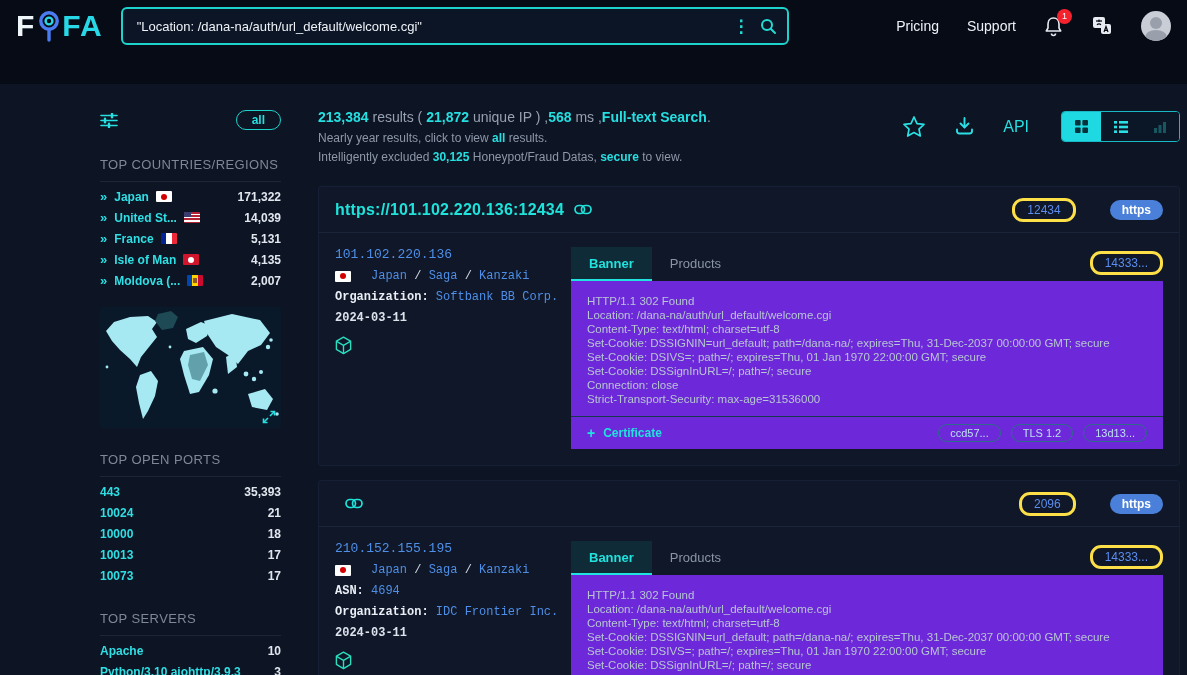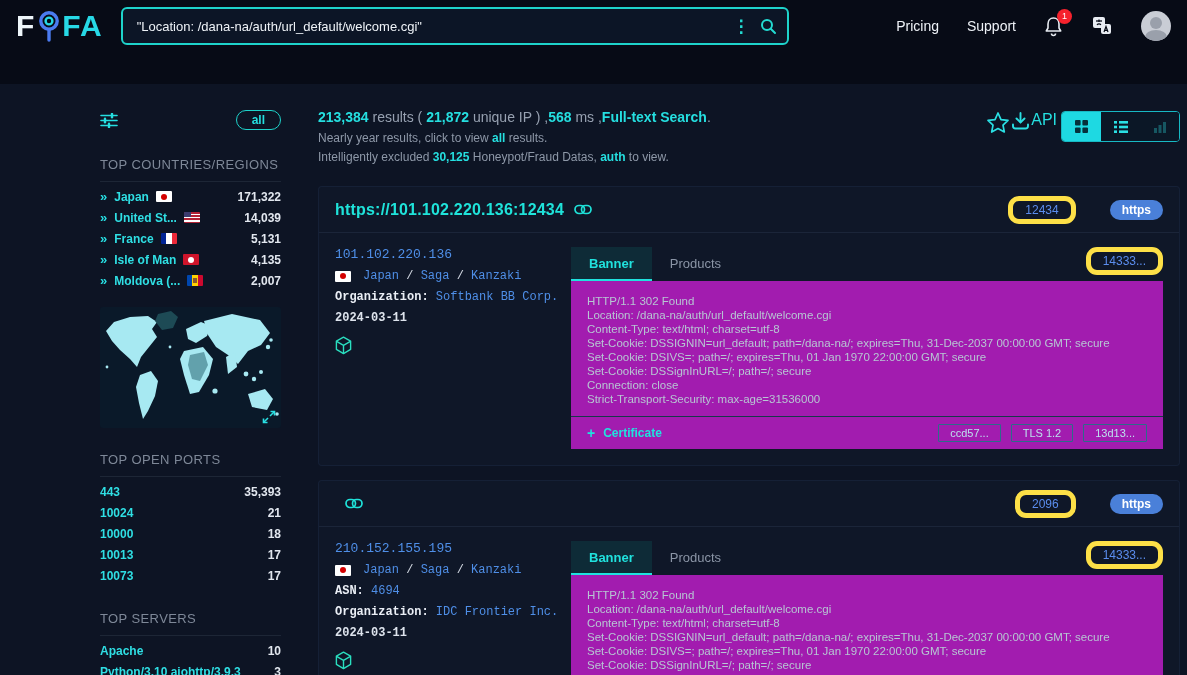--- a/index.html
+++ b/index.html
@@ -70,60 +70,60 @@
   .map-box { margin-top:16px; width:181px; height:121px; background:#0a1929; border-radius:3px; position:relative; }
   .map-expand { position:absolute; right:5px; bottom:4px; cursor:pointer; display:flex; }
 
   
   .stats-row { margin-top:25px; display:flex; justify-content:space-between; align-items:flex-start; }
   .stats-l1 { font-size:14px; color:#97a1b1; }
   .stats-l1 .num { color:#25dfe0; font-weight:bold; }
   .stats-l1 .ft  { color:#25dfe0; font-weight:bold; cursor:pointer; }
   .stats-sub { font-size:12px; color:#8e98a8; margin-top:6px; }
   .stats-sub .cy { color:#25dfe0; font-weight:bold; cursor:pointer; }
-  .actions { display:flex; align-items:flex-start; gap:0; margin-top:2px; }
+  .actions { display:flex; align-items:center; gap:28px; margin-top:2px; }
   .api-label { color:#25dfe0; font-size:16px; cursor:pointer; }
   .icon-btn { cursor:pointer; display:flex; }
   .toggle-group { display:flex; border:1px solid #17b9c4; border-radius:4px; overflow:hidden; margin-left:4px; }
   .toggle-seg { width:39px; height:29px; display:flex; align-items:center; justify-content:center; background:#0b1726; cursor:pointer; }
   .toggle-seg.active { background:#1ed9e2; }
 
   
   .cards { margin-top:22px; display:flex; flex-direction:column; gap:14px; }
   .card { background:#0f1728; border-radius:4px; border:1px solid rgba(40,60,95,.25); }
   .card-head { height:46px; display:flex; align-items:center; padding:0 16px; border-bottom:1px solid #1b2539; }
   .card-url { color:#1fe3da; font-size:16px; font-weight:bold; letter-spacing:.2px; cursor:pointer; }
   .link-ic { margin-left:10px; display:flex; cursor:pointer; }
   .head-pills { margin-left:auto; display:flex; align-items:center; gap:10px; }
-  .pill-ob { border:5px solid #fde047; color:#5b8dee; border-radius:11px; padding:2px 12px; font-size:12px; cursor:pointer; }
+  .pill-ob { border:3px solid #fde047; color:#5b8dee; border-radius:11px; padding:2px 12px; font-size:12px; cursor:pointer; }
   .pill-sb { background:#4a80d9; color:#fff; border-radius:11px; padding:3px 12px; font-size:12px; font-weight:bold; cursor:pointer;margin-left:24px; }
   .card-body { display:flex; padding:14px 16px 16px 16px; }
   .info { width:236px; flex-shrink:0; font-size:12px; display:flex; flex-direction:column; gap:7px;font-family:Liberation Mono, monospace; }
   .info .ip { color:#4f8fe8; font-size:13px; cursor:pointer; }
-  .loc-row { display:flex; align-items:center; gap:12px; }
+  .loc-row { display:flex; align-items:center; gap:20px; }
   .loc-row .flag { margin-left:0; }
   .link-blue { color:#4f8fe8; cursor:pointer; }
   .sep { color:#d4dae4; }
   .lbl { color:#eaeef5; font-weight:bold; }
   .date { color:#dde3ec; font-weight:bold; }
   .cube { margin-top:4px; display:flex; cursor:pointer; }
   .rpanel { flex:1; min-width:0; }
   .tab-row { display:flex; align-items:flex-end; height:34px; }
   .tab { font-size:13px; padding:0 18px; height:34px; line-height:34px; cursor:pointer; }
   .tab.active { background:#0e2b37; color:#20e2de; font-weight:bold; border-bottom:2px solid #20e2de; }
   .tab.idle { color:#8b95a6; }
   .count-badge { margin-left:auto; margin-bottom:6px; }
-  .panel { background:#a21caf; }
+  .panel { background:#6d28d9; }
   .banner-text { padding:13px 16px 10px 16px; font-size:11.5px; line-height:14px; color:#b7c6d3; }
   .banner-text div { white-space:nowrap; overflow:hidden; }
   .cert-row { border-top:1px solid #17384a; height:33px; display:flex; align-items:center; padding:0 16px; }
   .cert-label { color:#20e2de; font-size:12px; font-weight:bold; cursor:pointer; }
   .cert-plus { color:#20e2de; font-size:14px; font-weight:bold; margin-right:8px; cursor:pointer; }
   .cert-pills { margin-left:auto; display:flex; gap:10px; }
-  .pill-oc { border:1px solid #2d6b8a; color:#bce0ed; border-radius:1px; padding:2px 11px; font-size:11px; cursor:pointer; }
+  .pill-oc { border:1px solid #2d6b8a; color:#bce0ed; border-radius:9px; padding:2px 11px; font-size:11px; cursor:pointer; }
 </style>
 </head>
 <body>
 
 <div class="topbar">
   <div class="logo">
     <span class="l1">F</span>
     <span style="display:flex;">
       <svg width="24" height="33" viewBox="0 0 24 33">
         <circle cx="12" cy="11" r="8.2" fill="none" stroke="#4b7bf0" stroke-width="3.4"></circle>
@@ -299,21 +299,21 @@
   <div class="content">
     <div class="stats-row">
       <div>
         <div class="stats-l1">
           <span class="num">213,384</span><span> results ( </span><span class="num">21,872</span><span> unique IP ) ,</span><span class="num">568</span><span> ms ,</span><span class="ft">Full-text Search</span><span>.</span>
         </div>
         <div class="stats-sub">
           <span>Nearly year results, click to view </span><span class="cy">all</span><span> results.</span>
         </div>
         <div class="stats-sub" style="margin-top:5px;">
-          <span>Intelligently excluded </span><span class="cy">30,125</span><span> Honeypot/Fraud Datas, </span><span class="cy">auth</span><span> to view.</span>
+          <span>Intelligently excluded </span><span class="cy">30,125</span><span> Honeypot/Fraud Datas, </span><span class="cy">secure</span><span> to view.</span>
         </div>
       </div>
       <div class="actions">
         <span class="icon-btn">
           <svg width="24" height="23" viewBox="0 0 24 23">
             <path d="M12 2 L15 8.6 L22 9.4 L17 14.2 L18.3 21 L12 17.6 L5.7 21 L7 14.2 L2 9.4 L9 8.6 Z" fill="none" stroke="#2ae0e4" stroke-width="1.7" stroke-linejoin="round"></path>
           </svg>
         </span>
         <span class="icon-btn">
           <svg width="21" height="21" viewBox="0 0 21 21">

